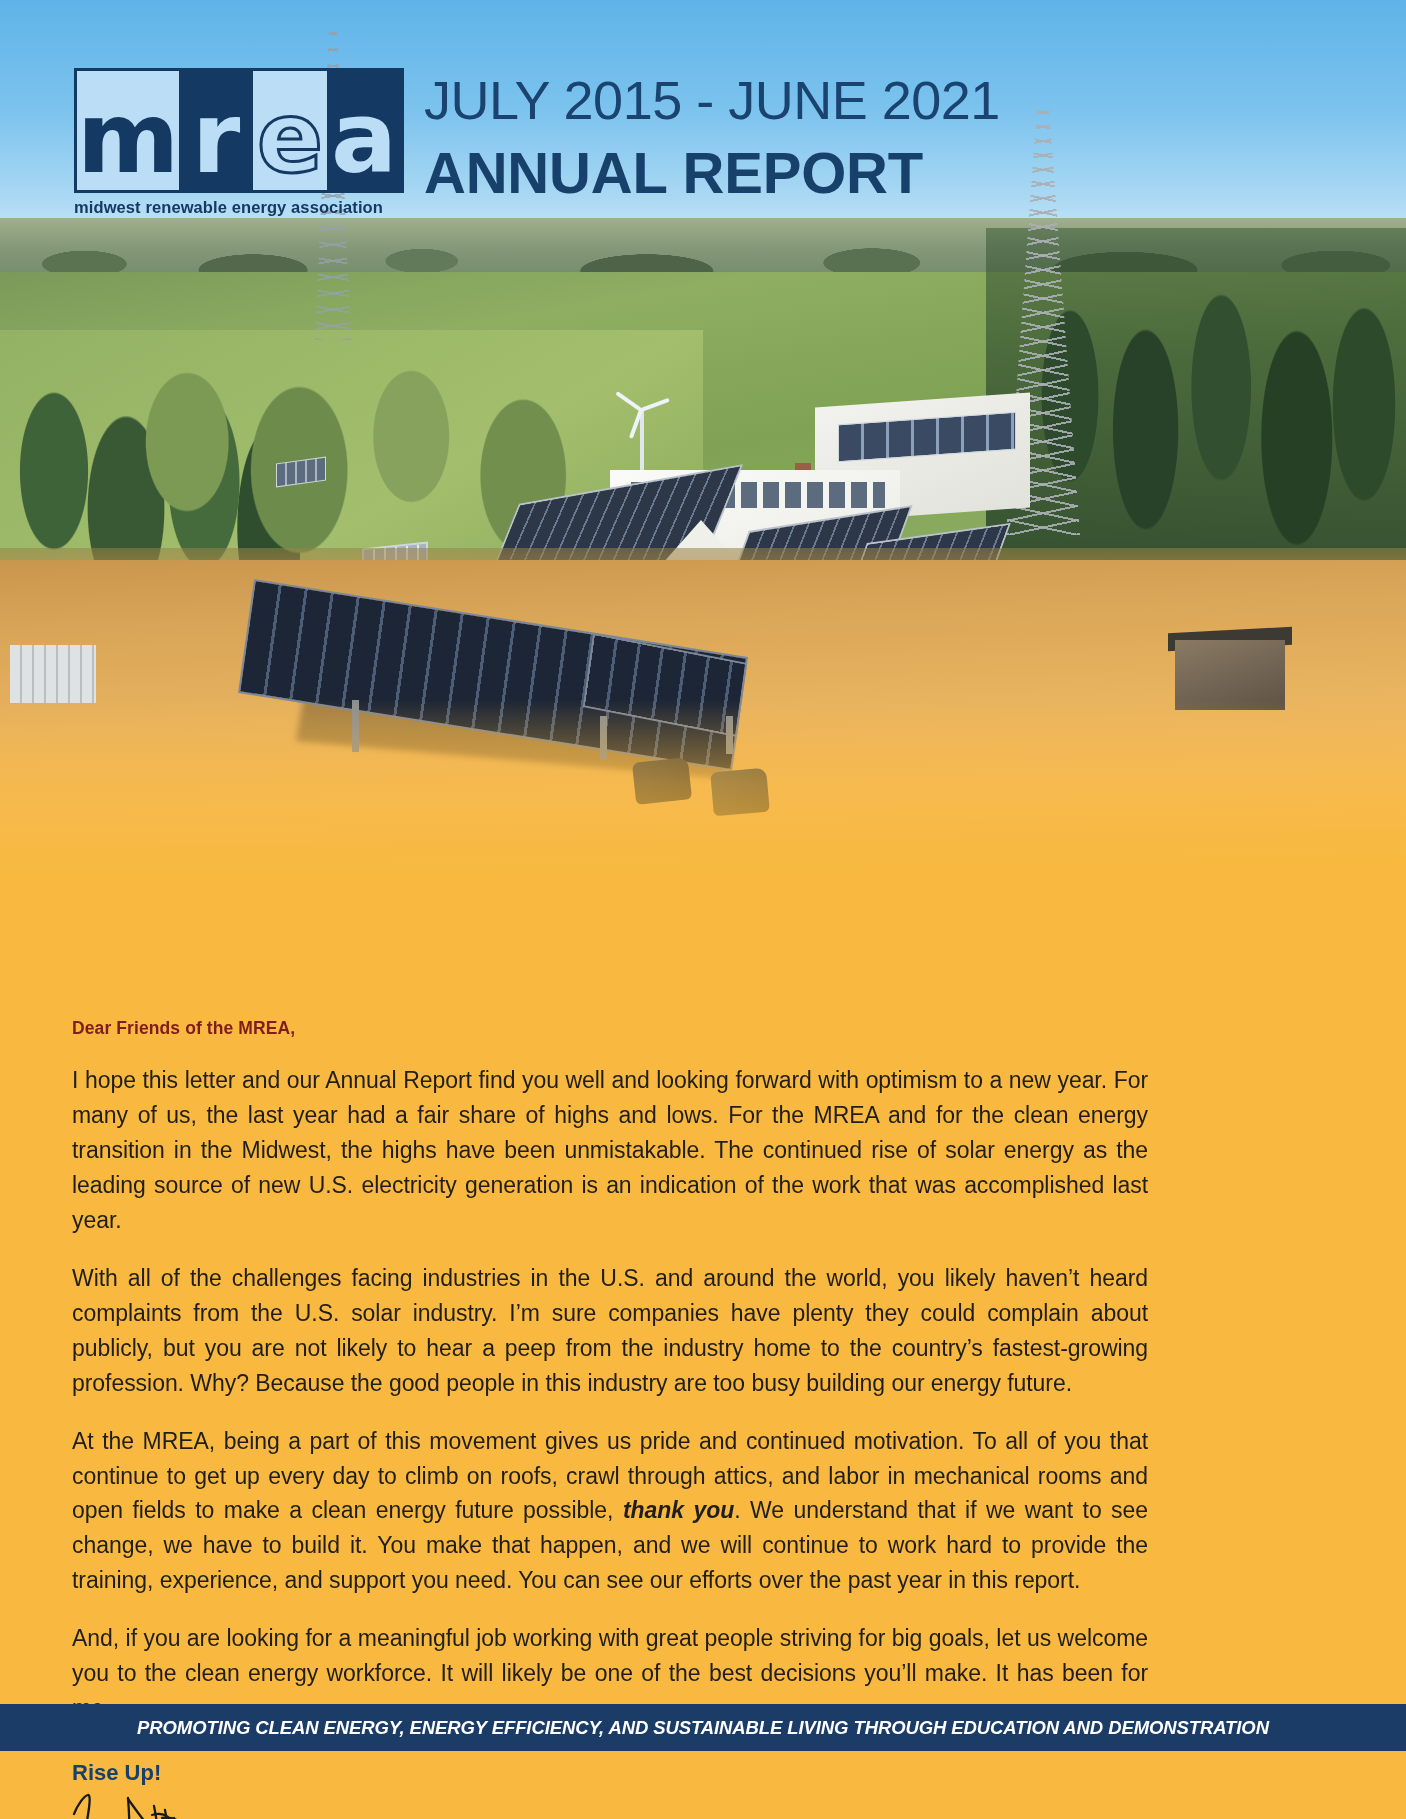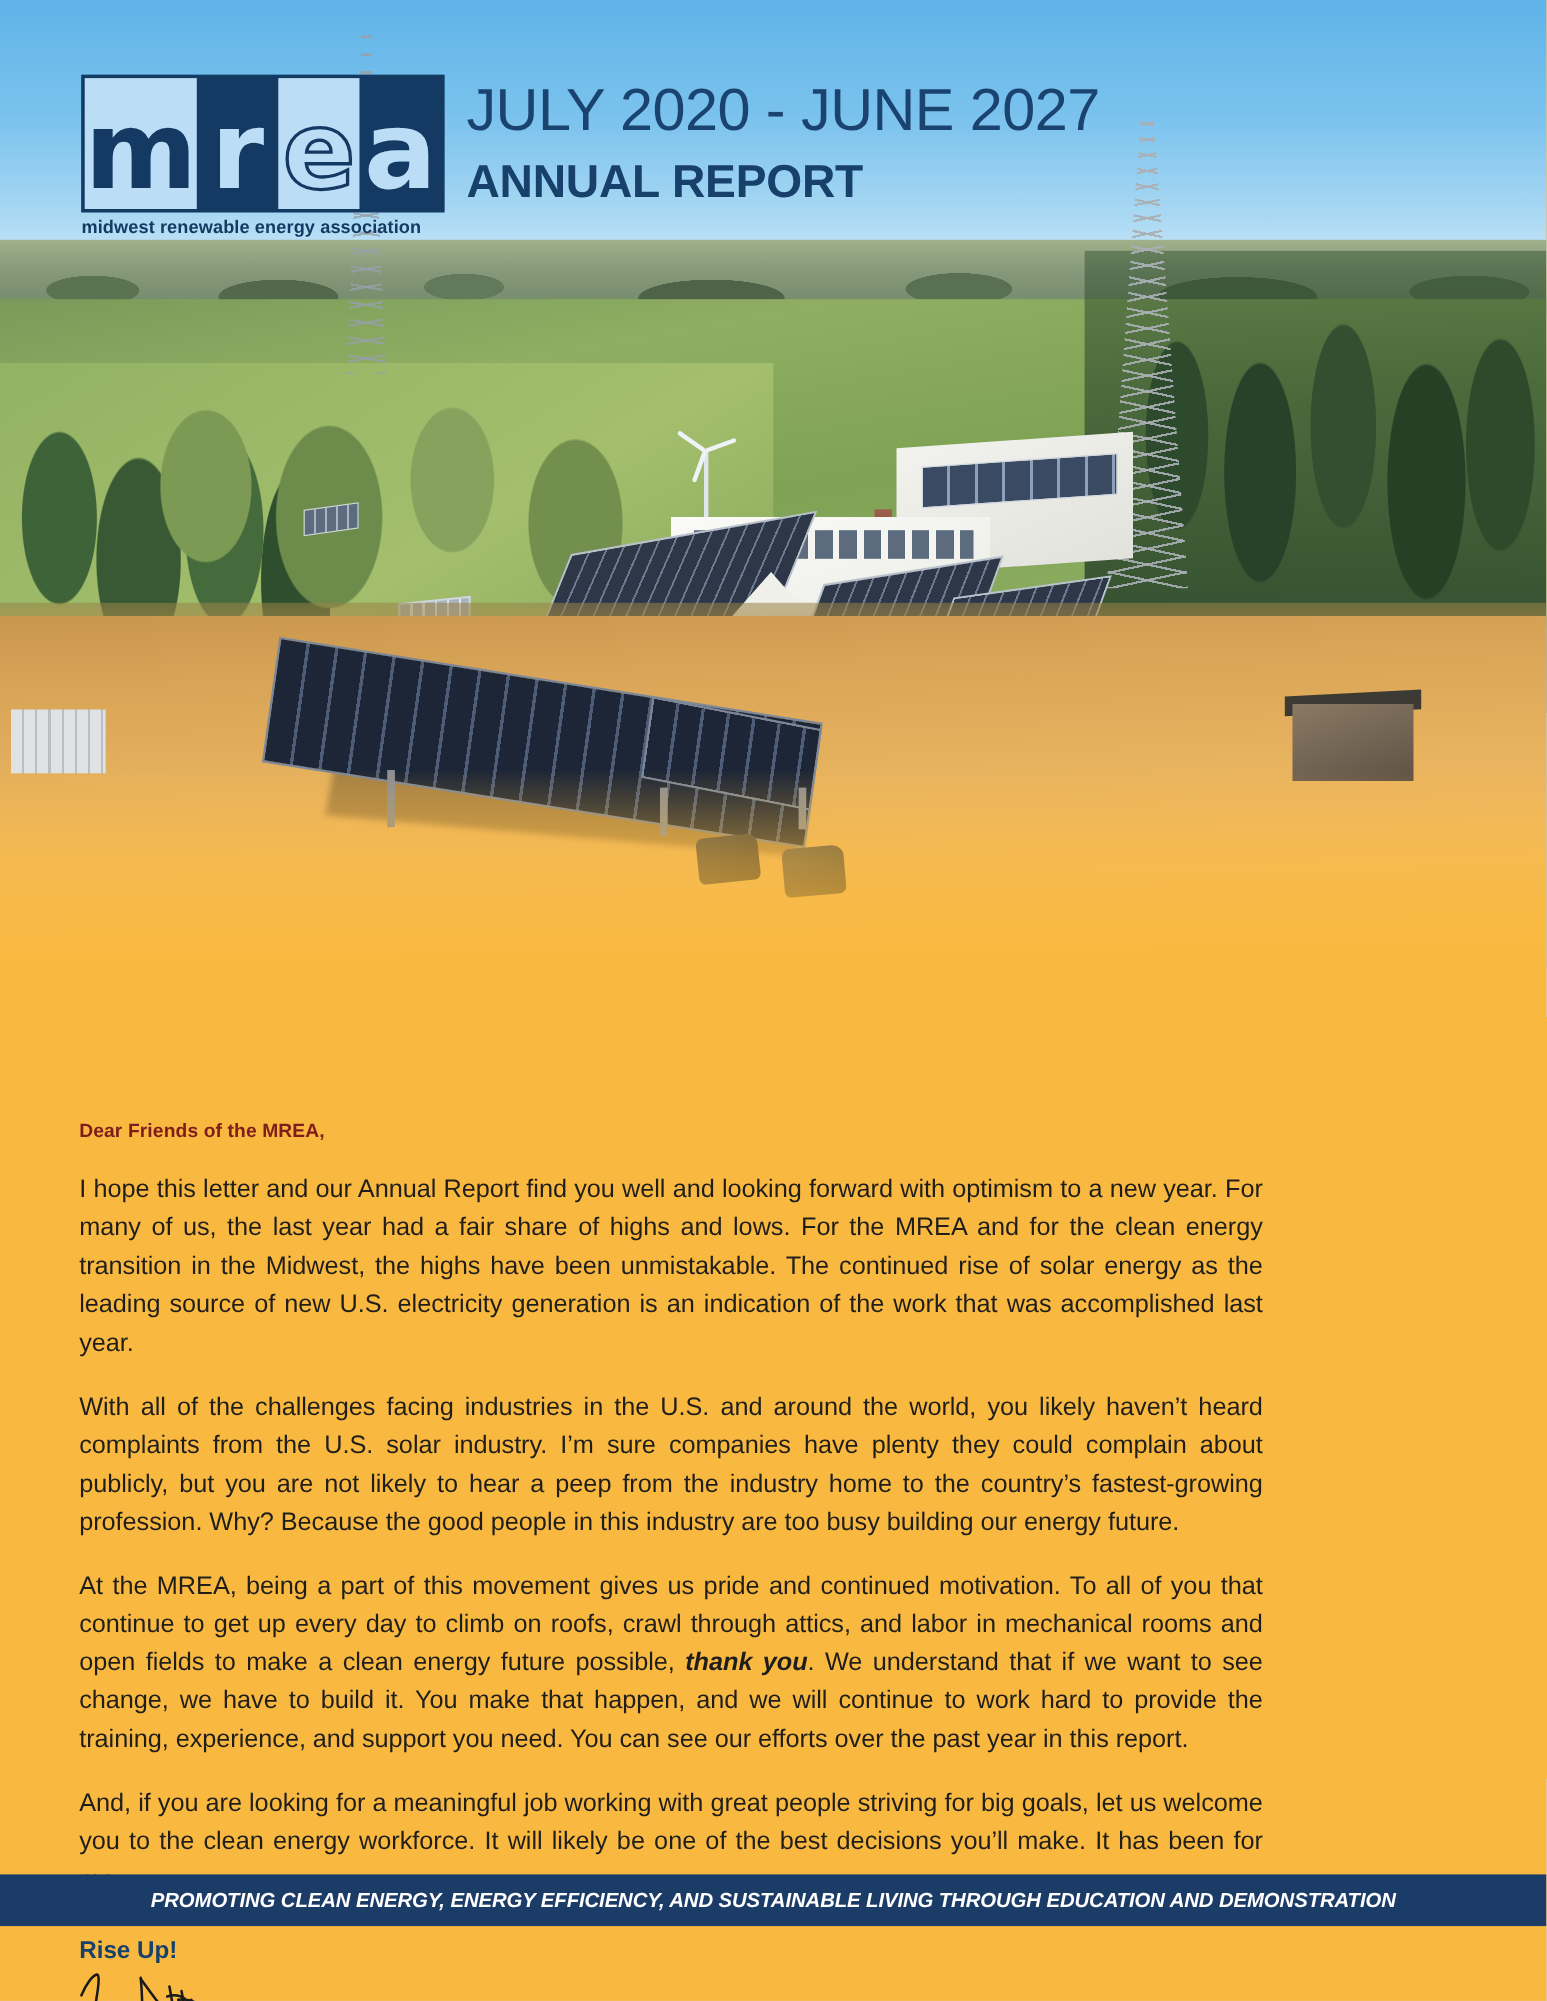--- a/index.html
+++ b/index.html
@@ -253,21 +253,21 @@
   .title-line1 {
     color: #1B4370;
     font-size: 54px;
     font-weight: 400;
     letter-spacing: -0.5px;
     line-height: 1.05;
     font-family: "Liberation Sans", sans-serif;
   }
   .title-line2 {
     color: #17406B;
-    font-size: 42px;
+    font-size: 58px;
     font-weight: 700;
     letter-spacing: -0.2px;
     margin-top: 14px;
     line-height: 1.05;
     font-family: "Liberation Sans", sans-serif;
   }
 
   
   .letter {
     position: absolute;
@@ -398,21 +398,21 @@
         <span class="logo-glyph g-outline">e</span>
       </div>
       <div class="logo-cell dark">
         <span class="logo-glyph g-light">a</span>
       </div>
     </div>
     <div class="tagline">midwest renewable energy association</div>
   </div>
 
   <div class="header-titles">
-    <div class="title-line1">JULY 2020 - JUNE 2027</div>
+    <div class="title-line1">JULY 2015 - JUNE 2021</div>
     <div class="title-line2">ANNUAL REPORT</div>
   </div>
 
   <div class="letter">
     <p class="salutation">Dear Friends of the MREA,</p>
 
     <p class="body">
       <span>I hope this letter and our Annual Report find you well and looking forward with optimism to a new year. For many of us, the last year had a fair share of highs and lows. For the MREA and for the clean energy transition in the Midwest, the highs have been unmistakable. The continued rise of solar energy as the leading source of new U.S. electricity generation is an indication of the work that was accomplished last year.</span>
     </p>
 

